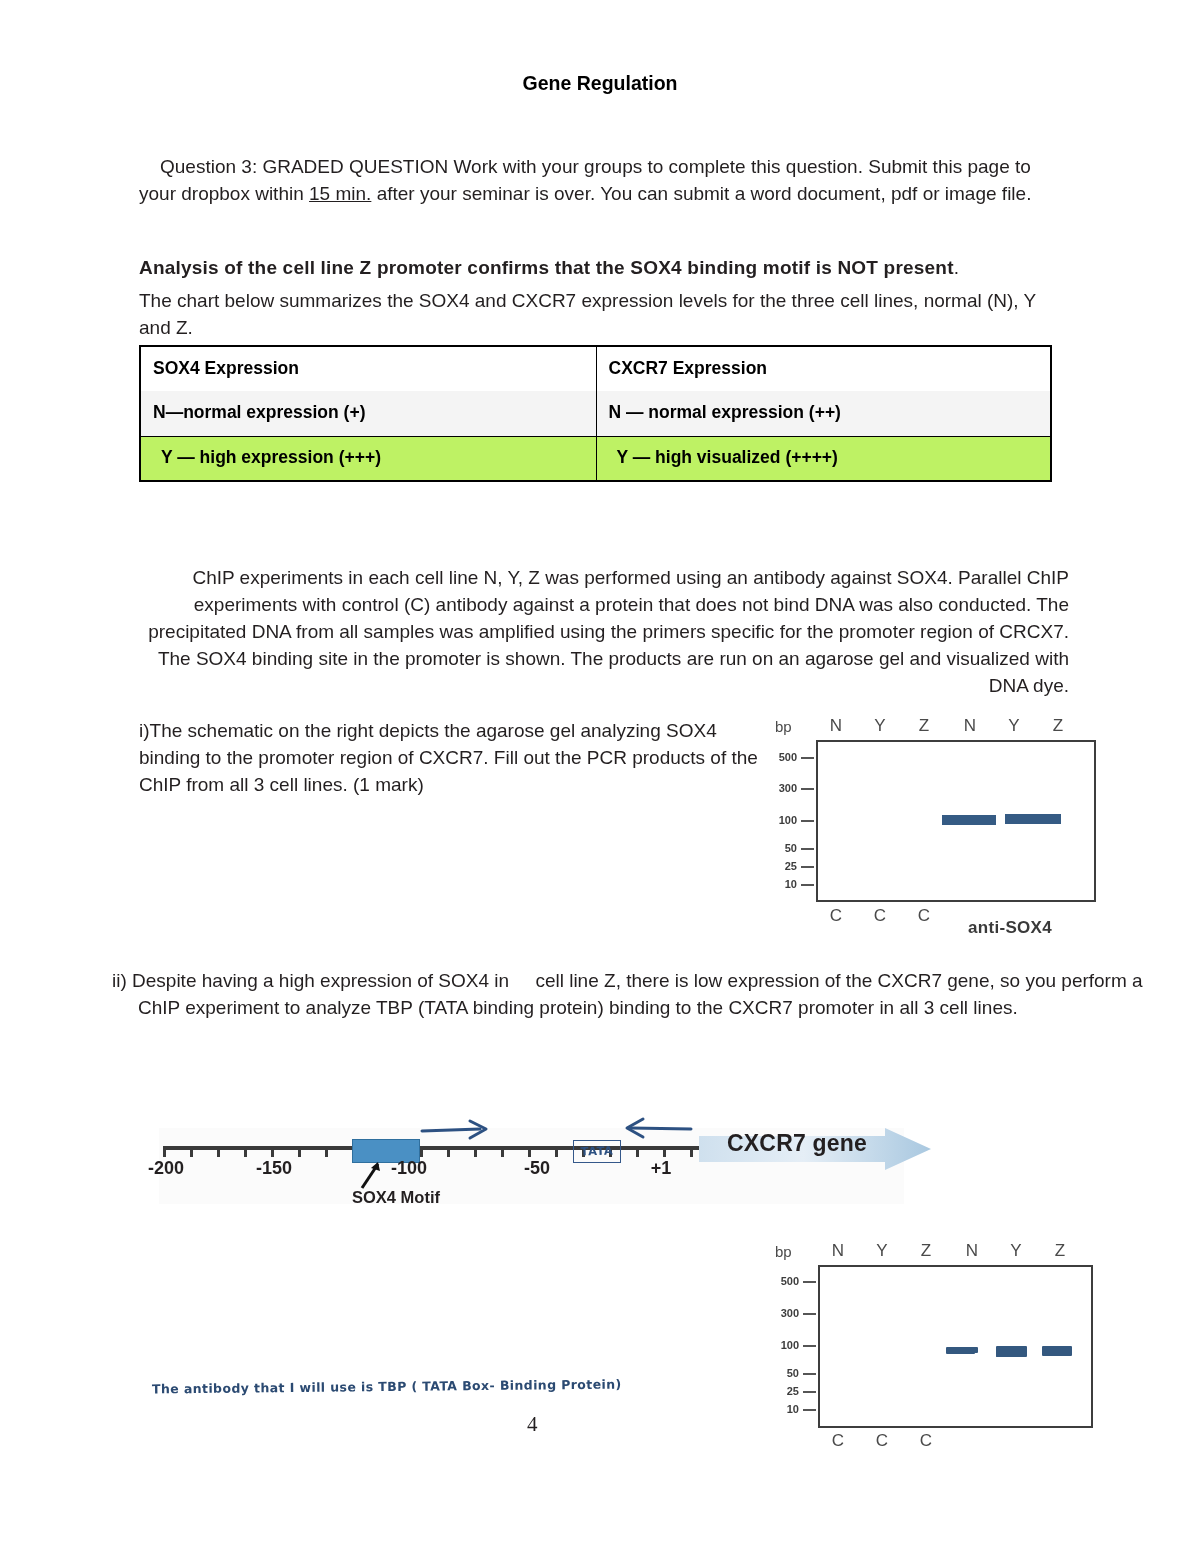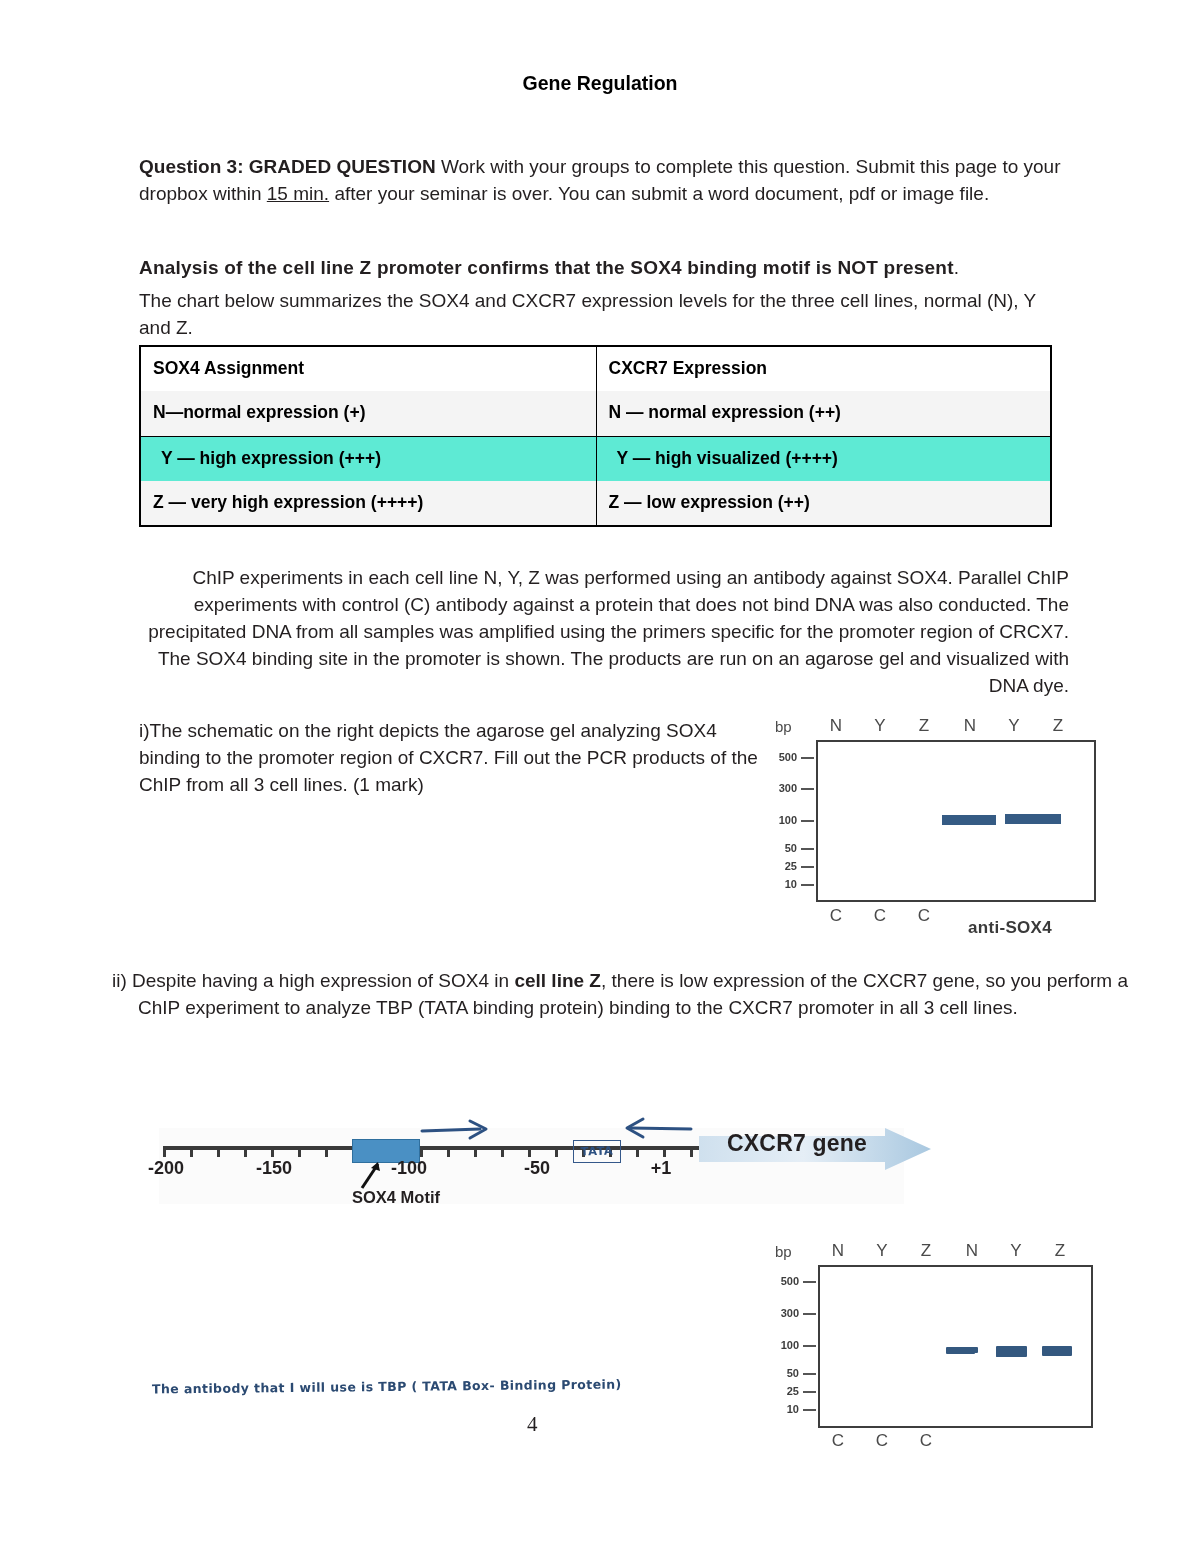--- a/index.html
+++ b/index.html
@@ -24,21 +24,21 @@
   }
   .doc-title span { display:block; }
 
   
   .block {
     position:absolute;
     font-size:19px;
     line-height:1.42;
     color:#231f20;
   }
-  .b-bold { font-weight:bold; }
+  .b-bold { font-weight:normal;margin-left:21px; }
   .u { text-decoration:underline;margin-top:24px; }
 
   #q3 { left:139px; top:154px; width:930px; }
   #analysis { left:139px; top:255px; width:930px; font-weight:bold; letter-spacing:.2px;}
   #analysis .norm { font-weight:bold; }
   #chart-intro { left:139px; top:288px; width:930px; font-weight:normal; }
 
   
   #expr-table {
     position:absolute; left:139px; top:345px;
@@ -48,21 +48,21 @@
     font-weight:bold;
   }
   #expr-table td {
     border:1px solid #000;
     padding:10px 12px 11px 12px;
     vertical-align:middle;
     height:45px;
   }
   #expr-table tr:nth-child(1) td { background:#ffffff; border-bottom:none; }
   #expr-table tr:nth-child(2) td { background:#f4f4f4; border-top:none; }
-  #expr-table tr:nth-child(3) td { background:#5eead4; border-bottom:none;padding-left:20px;}
+  #expr-table tr:nth-child(3) td { background:#bef264; border-bottom:none;padding-left:20px;}
   #expr-table tr:nth-child(4) td { background:#f4f4f4; border-top:none;}
   #expr-table td:first-child { width:456px; }
   #expr-table { border:2px solid #000; }
 
   #chip-para { left:139px; top:565px; width:930px;text-align:right; }
 
   #q-i { left:139px; top:718px; width:620px; }
 
   #q-ii { left:112px; top:968px; width:1040px; }
   #q-ii .hang { padding-left:26px; text-indent:-26px; }
@@ -207,34 +207,30 @@
 
   <div class="block" id="analysis">
     <span>Analysis of the cell line Z promoter confirms that the SOX4 binding motif is NOT present</span><span class="norm" style="font-weight:normal">.</span>
   </div>
 
   <div class="block" id="chart-intro">The chart below summarizes the SOX4 and CXCR7 expression levels for the three cell lines, normal (N), Y and Z.</div>
 
   <table id="expr-table">
     <tbody>
         <tr>
-      <td>SOX4 Assignment</td>
+      <td>SOX4 Expression</td>
       <td>CXCR7 Expression</td>
     </tr>
     <tr>
       <td>N—normal expression (+)</td>
       <td>N — normal expression (++)</td>
     </tr>
     <tr>
       <td>Y — high expression (+++)</td>
       <td>Y — high visualized (++++)</td>
-    </tr>
-    <tr>
-      <td>Z — very high expression (++++)</td>
-      <td>Z — low expression (++)</td>
     </tr>
   </tbody>
     </table>
 
   <div class="block" id="chip-para">ChIP experiments in each cell line N, Y, Z was performed using an antibody against SOX4. Parallel ChIP experiments with control (C) antibody against a protein that does not bind DNA was also conducted. The precipitated DNA from all samples was amplified using the primers specific for the promoter region of CRCX7. The SOX4 binding site in the promoter is shown. The products are run on an agarose gel and visualized with DNA dye.</div>
 
   <div class="block" id="q-i">i)The schematic on the right depicts the agarose gel analyzing SOX4 binding to the promoter region of CXCR7. Fill out the PCR products of the ChIP from all 3 cell lines. (1 mark)</div>
 
   <div class="gel-fig" id="gel1" style="left:770px; top:712px; width:330px; height:240px;">
     <div class="gel-bp" style="left:5px; top:6px;">bp</div>

